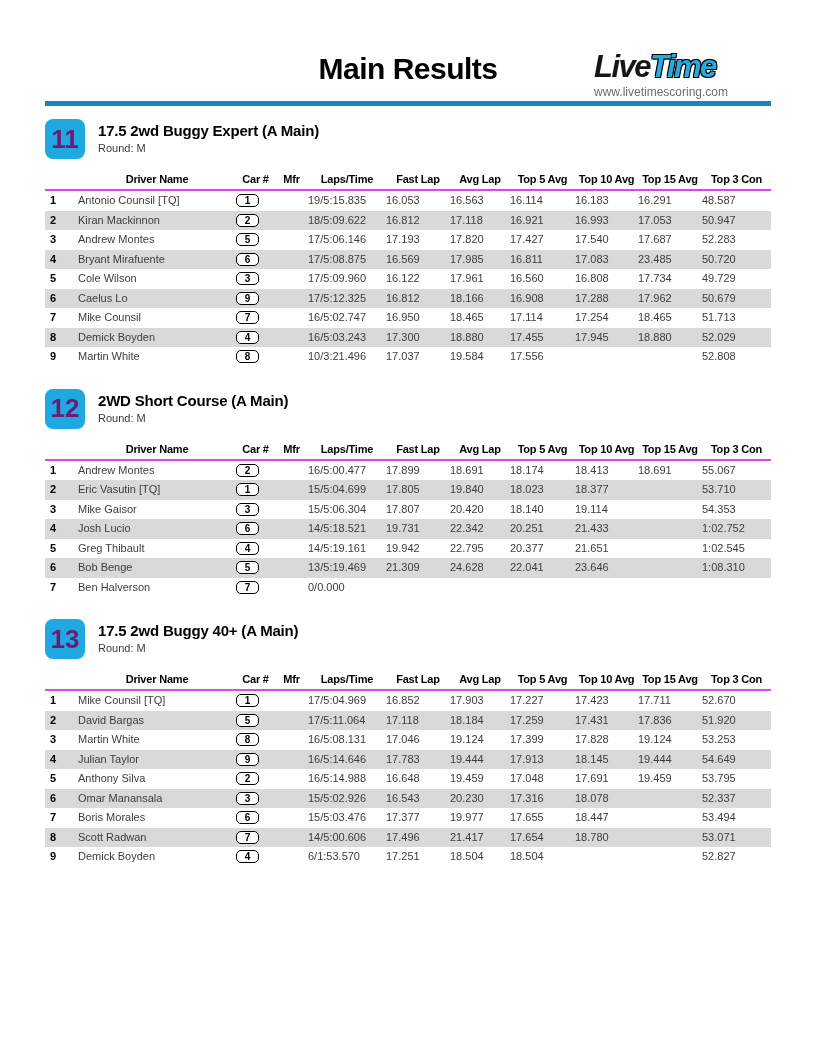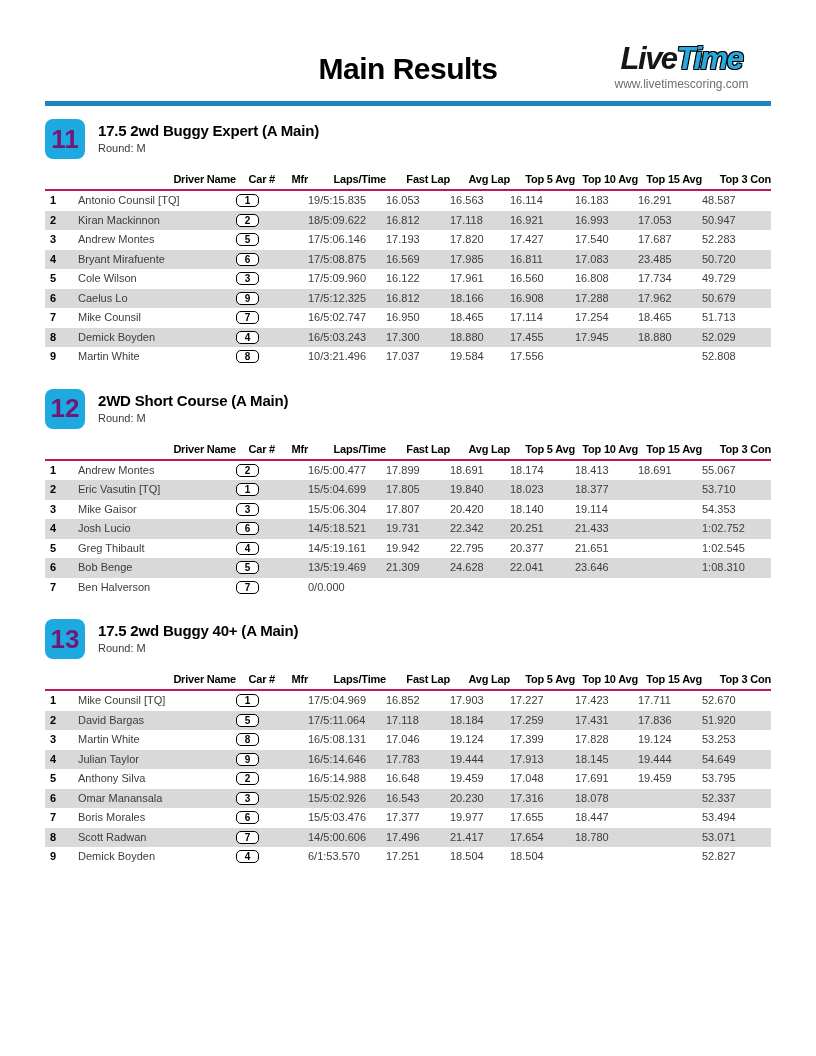--- a/index.html
+++ b/index.html
@@ -22,23 +22,23 @@
   .header { position:relative; height:58px; }
   .main-title {
     text-align:center;
     font-size:30px;
     font-weight:bold;
     letter-spacing:-0.5px;
     padding-top:14px;
   }
   .logo {
     position:absolute;
-    top:6px; right:2px;
+    top:14px; right:2px;
     width:175px;
-    text-align:center;
+    text-align:left;
   }
   .logo-text {
     font-style:italic;
     font-weight:bold;
     font-size:31px;
     letter-spacing:-1.5px;
     line-height:30px;
     white-space:nowrap;
   }
   .logo-live { color:#161616; }
@@ -65,25 +65,25 @@
   .race-title { font-size:15px; font-weight:bold; padding-top:3px; letter-spacing:-0.2px; }
   .race-round { font-size:11px; color:#3a3a3a; margin-top:3px; }
 
   table {
     width:726px;
     border-collapse:collapse;
     table-layout:fixed;
     margin-top:11px;
   }
   thead th {
-    text-align:right;
+    text-align:center;
     font-size:11px;
     font-weight:bold;
     color:#000;
-    border-bottom:2px solid #be185d;
+    border-bottom:2px solid #d946ef;
     padding:3px 0 4px 0;
     letter-spacing:-0.2px;
     white-space:nowrap;
   }
   tbody td {
     font-size:11px;
     color:#3c3c3c;
     padding:3px 0;
     line-height:13.5px;
     white-space:nowrap;

